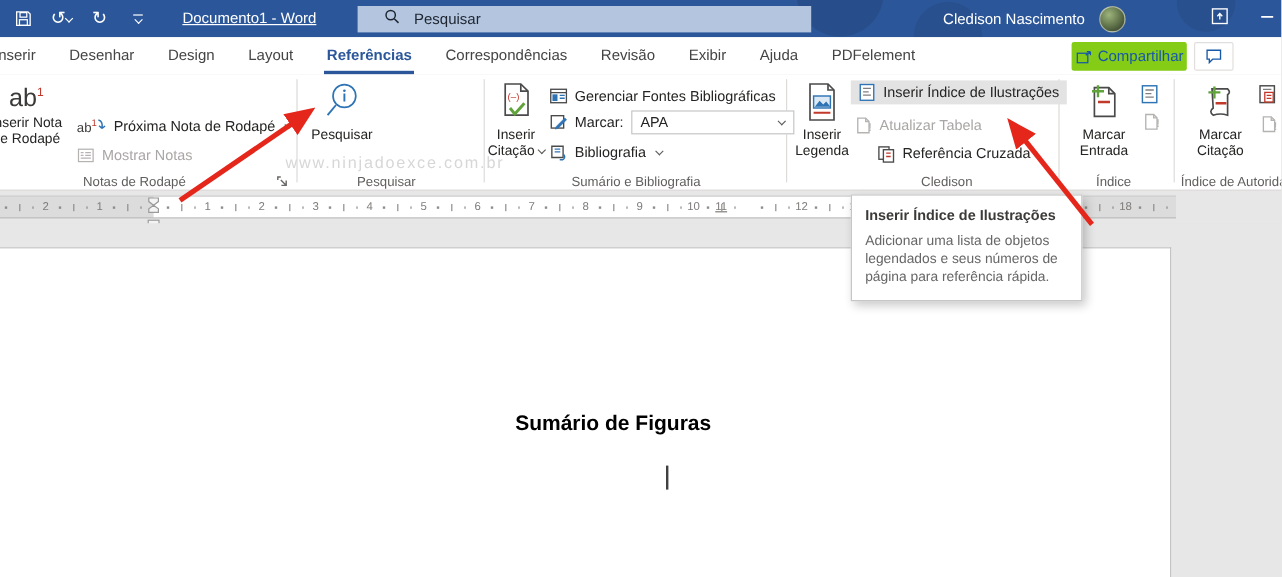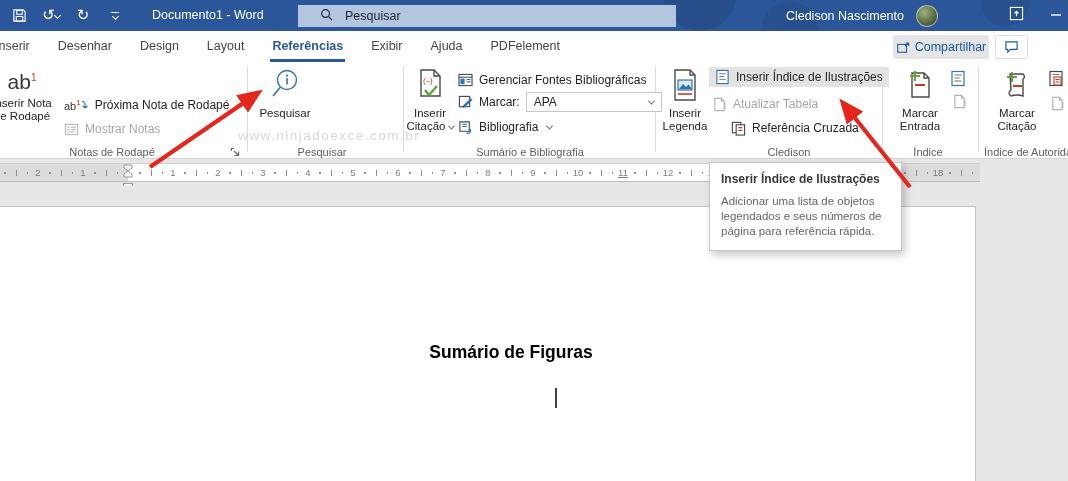--- a/index.html
+++ b/index.html
@@ -12,36 +12,36 @@
     background-image:radial-gradient(circle 38px at 700px -6px, rgba(0,0,0,.10) 0 36px, transparent 37px),
                      radial-gradient(circle 30px at 790px 30px, rgba(0,0,0,.08) 0 28px, transparent 29px),
                      radial-gradient(circle 26px at 1005px 2px, rgba(0,0,0,.08) 0 24px, transparent 25px);
     color:#fff; }
   .qat { position:absolute; left:8px; top:0; height:31px; display:flex; align-items:center; gap:10px; }
   .qat-btn { display:flex; align-items:center; justify-content:center; width:22px; height:24px; color:#fff; }
   .qat-glyph { font-size:15px; line-height:1; font-family:"DejaVu Sans",sans-serif; }
   .mini-chev { width:5px; height:5px; border-right:1.2px solid #fff; border-bottom:1.2px solid #fff; transform:rotate(45deg); display:inline-block; }
   .customize { display:flex; flex-direction:column; align-items:center; gap:1px; }
   .customize .bar { width:8px; height:1.5px; background:#fff; }
-  .doc-title { position:absolute; left:152px; top:8px; font-size:12.5px; color:#fff; white-space:nowrap; }
+  .doc-title { position:absolute; left:152px; top:8px; font-size:12.5px; color:#fff; white-space:nowrap;text-decoration:underline; }
   .tb-search { position:absolute; left:298px; top:5px; width:378px; height:22px; background:#b4c6df; display:flex; align-items:center; padding-left:22px; gap:12px; }
   .tb-search .s-icon { flex:0 0 auto; }
   .tb-search .s-text { font-size:12.5px; color:#1d2430; }
   .tb-user { position:absolute; right:130px; top:0; height:31px; display:flex; align-items:center; gap:12px; }
   .tb-user .uname { font-size:12.5px; color:#fff; white-space:nowrap; }
   .avatar { width:22px; height:22px; border-radius:50%; background:radial-gradient(circle at 36% 32%, #9db47c, #5c6e47 55%, #2f3a26 95%); border:1px solid rgba(255,255,255,.5); }
   .winctl { position:absolute; right:6px; top:0; height:31px; display:flex; align-items:center; gap:26px; color:#fff; }
 
   
   .tabrow { position:absolute; left:0; top:31px; width:1068px; height:31px; background:#fff; }
   .tabs { position:absolute; left:-19px; top:0; display:flex; height:31px; align-items:center; }
   .tab { padding:0 14px; font-size:12.5px; color:#444; height:31px; line-height:30px; position:relative; white-space:nowrap; cursor:default; }
   .tab.active { color:#2b579a; font-weight:700; }
   .tab.active::after { content:""; position:absolute; left:12px; right:12px; bottom:0; height:3px; background:#2b579a; }
-  .share-btn { position:absolute; left:893px; top:4px; width:96px; height:24px; background:#e5e5e5; border-radius:2px; display:flex; align-items:center; justify-content:center; gap:5px; color:#1858a8; font-size:12.5px; }
+  .share-btn { position:absolute; left:893px; top:4px; width:96px; height:24px; background:#84cc16; border-radius:2px; display:flex; align-items:center; justify-content:center; gap:5px; color:#1858a8; font-size:12.5px; }
   .comment-btn { position:absolute; left:995px; top:4px; width:33px; height:24px; border:1px solid #e1dfdd; border-radius:2px; display:flex; align-items:center; justify-content:center; }
 
   
   .ribbon { position:absolute; left:0; top:62px; width:1068px; height:97px; background:#fff; border-bottom:1px solid #d6d4d2; }
   .vdiv { position:absolute; top:4px; height:86px; width:1px; background:#dddbd9; }
   .grp-label { position:absolute; top:84px; font-size:11px; color:#615f5d; white-space:nowrap; transform:translateX(-50%); }
   .bigbtn { position:absolute; display:flex; flex-direction:column; align-items:center; cursor:default; }
   .bigbtn .blabel { font-size:11.5px; line-height:13px; color:#252423; text-align:center; margin-top:5px; white-space:pre-line; }
   .rowbtn { position:absolute; display:flex; align-items:center; gap:6px; font-size:12px; color:#252423; white-space:nowrap; height:20px; cursor:default; }
   .rowbtn.disabled { color:#a9a7a5; }
@@ -136,20 +136,22 @@
     </div>
   </div>
 
   <div class="tabrow">
     <div class="tabs">
       <span class="tab">Inserir</span>
       <span class="tab">Desenhar</span>
       <span class="tab">Design</span>
       <span class="tab">Layout</span>
       <span class="tab active">Referências</span>
+      <span class="tab">Correspondências</span>
+      <span class="tab">Revisão</span>
       <span class="tab">Exibir</span>
       <span class="tab">Ajuda</span>
       <span class="tab">PDFelement</span>
     </div>
     <div class="share-btn">
       <span class="icon">
         <svg width="14" height="14" viewBox="0 0 16 16">
             <rect x="2" y="5" width="10" height="9" fill="none" stroke="#1858a8" stroke-width="1.2"></rect>
             <path d="M10 7 L14.5 3.5 M14.5 3.5 h-3.4 M14.5 3.5 v3.4" fill="none" stroke="#1858a8" stroke-width="1.2"></path>
           </svg>
@@ -389,21 +391,21 @@
         <span class="ruler-num" style="left: 173px;">1</span>
         <span class="ruler-num" style="left: 218px;">2</span>
         <span class="ruler-num" style="left: 263px;">3</span>
         <span class="ruler-num" style="left: 308px;">4</span>
         <span class="ruler-num" style="left: 353px;">5</span>
         <span class="ruler-num" style="left: 398px;">6</span>
         <span class="ruler-num" style="left: 443px;">7</span>
         <span class="ruler-num" style="left: 488px;">8</span>
         <span class="ruler-num" style="left: 533px;">9</span>
         <span class="ruler-num" style="left: 578px;">10</span>
-        <span class="ruler-num" style="left: 623px; text-decoration: underline;">11</span>
+        <span class="ruler-num" style="left: 601px; text-decoration: underline;">11</span>
         <span class="ruler-num" style="left: 668px;">12</span>
         <span class="ruler-num" style="left: 713px;">13</span>
         <span class="ruler-num" style="left: 758px;">14</span>
         <span class="ruler-num" style="left: 803px;">15</span>
         <span class="ruler-num" style="left: 848px;">16</span>
         <span class="ruler-num" style="left: 893px;">17</span>
         <span class="ruler-num" style="left: 938px;">18</span>
         <span class="tick-dot" style="left: 139.25px;"></span>
         <span class="tick-line" style="left: 150.5px;"></span>
         <span class="tick-dot" style="left: 161.75px;"></span>

